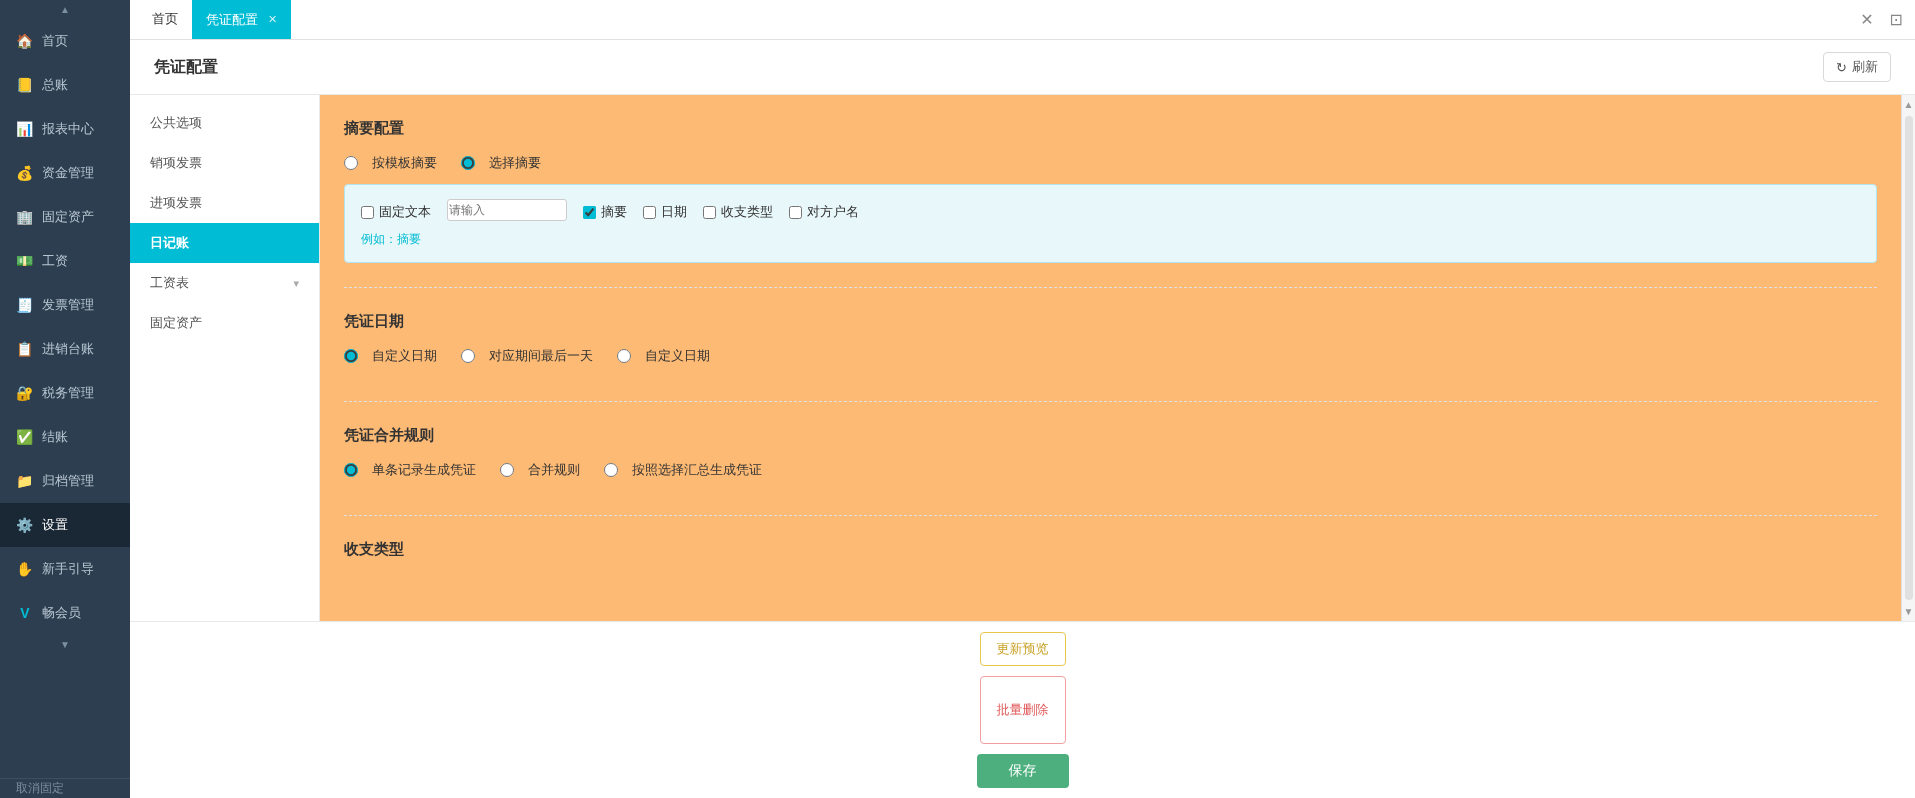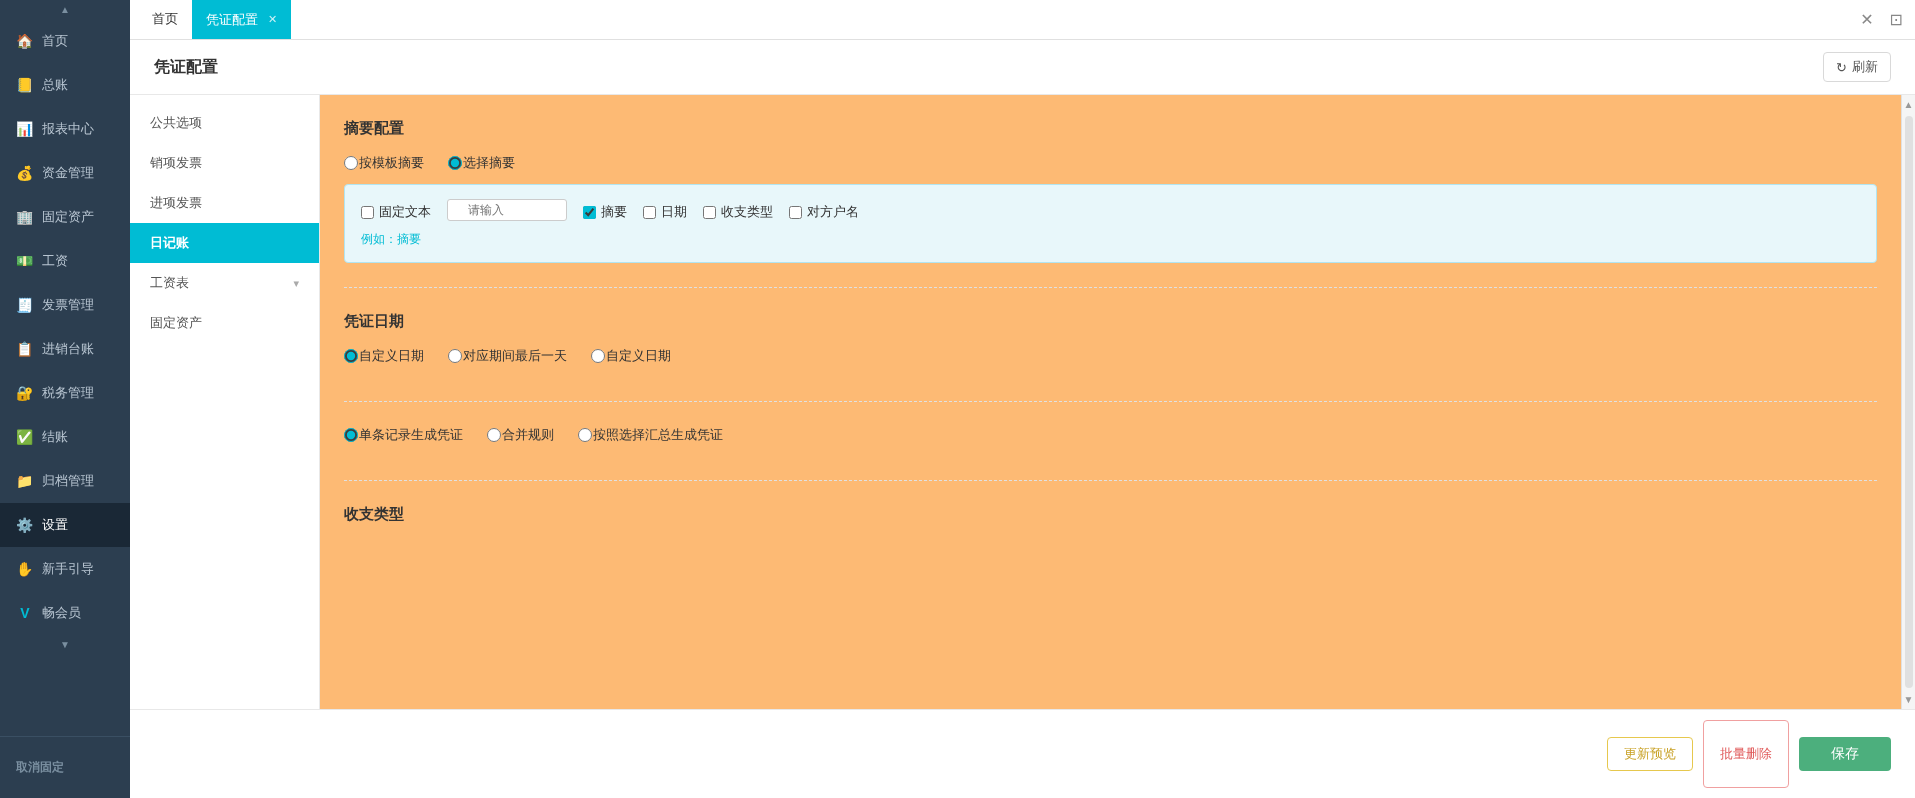--- a/index.html
+++ b/index.html
@@ -30,26 +30,25 @@
       width: 18px;
       height: 18px;
       display: inline-flex;
       align-items: center;
       justify-content: center;
       font-size: 14px;
       flex-shrink: 0;
     }
     .sidebar-bottom {
       margin-top: auto;
-      padding: 22px 16px;
+      padding: 1px 16px;
       font-size: 12px;
       color: #7a8fa0;
       cursor: pointer;
       border-top: 1px solid #3a4f63;
-      font-weight: bold;
     }
     .sidebar-scroll-up, .sidebar-scroll-down {
       text-align: center;
       padding: 4px;
       color: #7a8fa0;
       cursor: pointer;
       font-size: 10px;
     }
 
     
@@ -207,21 +206,21 @@
     
     .radio-group {
       display: flex;
       gap: 24px;
       align-items: center;
       margin-bottom: 12px;
     }
     .radio-item {
       display: flex;
       align-items: center;
-      gap: 1px;
+      gap: 14px;
       cursor: pointer;
       font-size: 13px;
     }
     .radio-item input[type="radio"] {
       accent-color: #00bcd4;
       width: 14px;
       height: 14px;
       cursor: pointer;
     }
 
@@ -248,41 +247,42 @@
     }
     .checkbox-item input[type="checkbox"] {
       accent-color: #00bcd4;
       width: 13px;
       height: 13px;
       cursor: pointer;
     }
     .text-input-inline {
       border: 1px solid #ccc;
       border-radius: 3px;
-      padding: 3px 20px;
+      padding: 3px 1px;
       font-size: 12px;
       width: 120px;
       outline: none;
       color: #999;
     }
     .example-text {
       margin-top: 10px;
       font-size: 12px;
       color: #00bcd4;
     }
 
     
     .bottom-bar {
       background: #fff;
       border-top: 1px solid #e8e8e8;
       padding: 10px 24px;
       display: flex;
       justify-content: flex-end;
       gap: 10px;
       align-items: center;
+      flex-direction: column;
     }
     .btn-outline {
       background: #fff;
       border: 1px solid #e6c84e;
       color: #c9a227;
       border-radius: 4px;
       padding: 7px 16px;
       cursor: pointer;
       font-size: 13px;
     }
@@ -499,20 +499,21 @@
               <span>对应期间最后一天</span>
             </label>
             <label class="radio-item">
               <input type="radio" name="voucher-date" style="">
               <span>自定义日期</span>
             </label>
           </div>
         </div>
 
         <div class="section">
+          <div class="section-title">凭证合并规则</div>
           <div class="radio-group">
             <label class="radio-item">
               <input type="radio" name="merge-rule" checked="" style="">
               <span>单条记录生成凭证</span>
             </label>
             <label class="radio-item">
               <input type="radio" name="merge-rule" style="">
               <span>合并规则</span>
             </label>
             <label class="radio-item">

